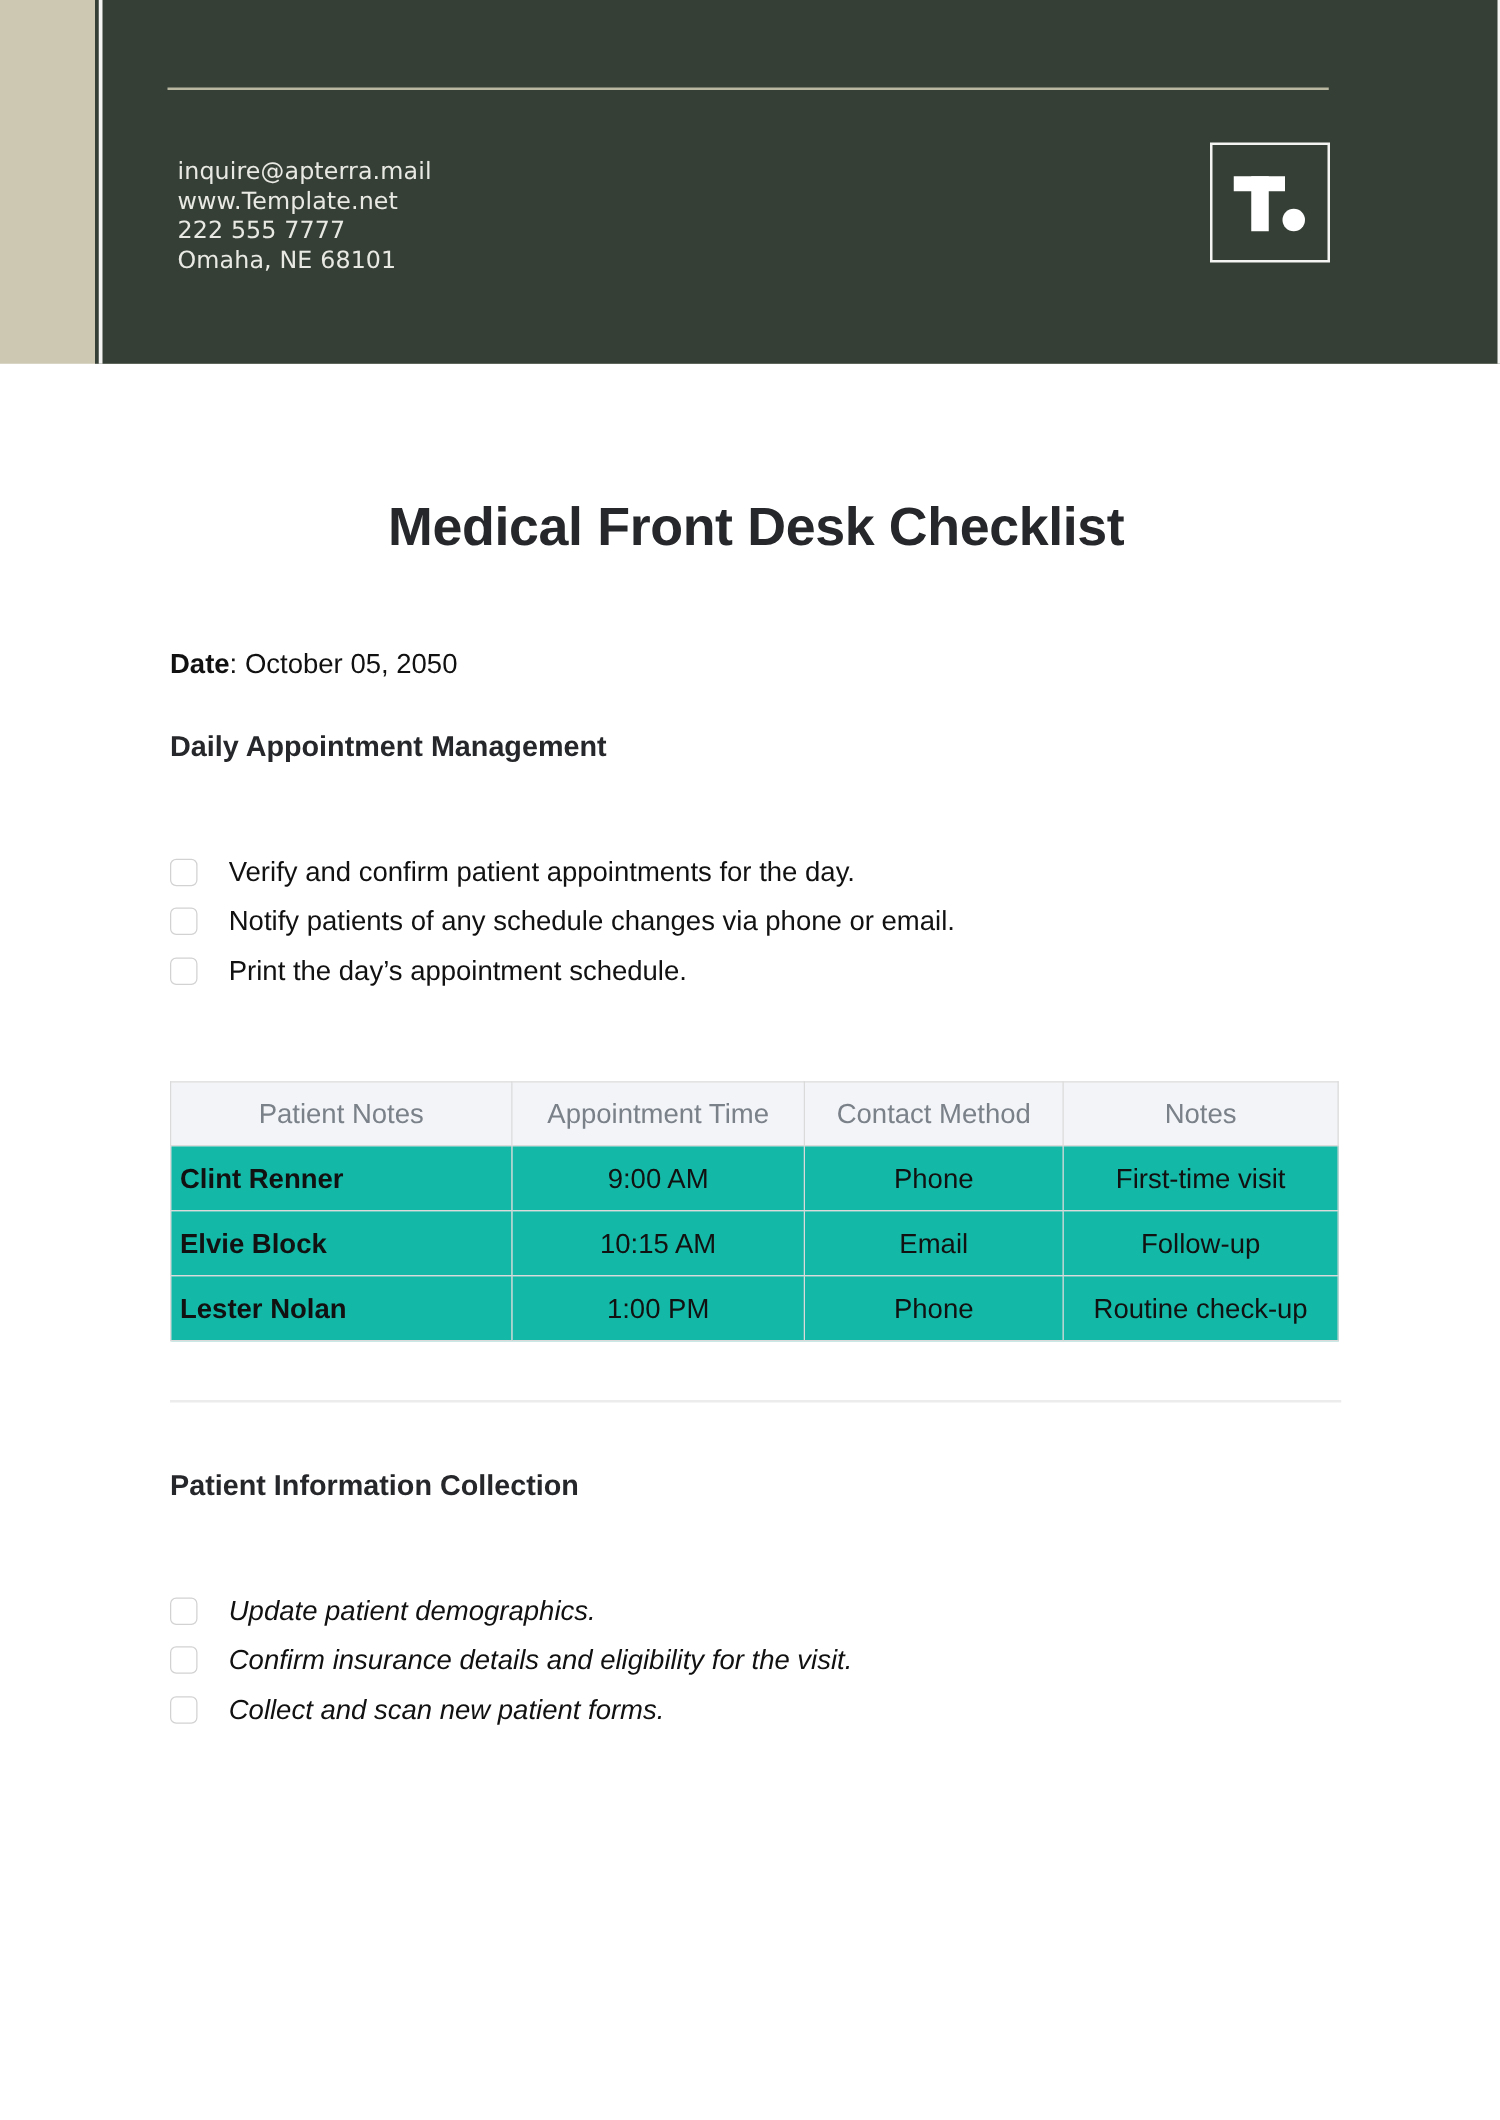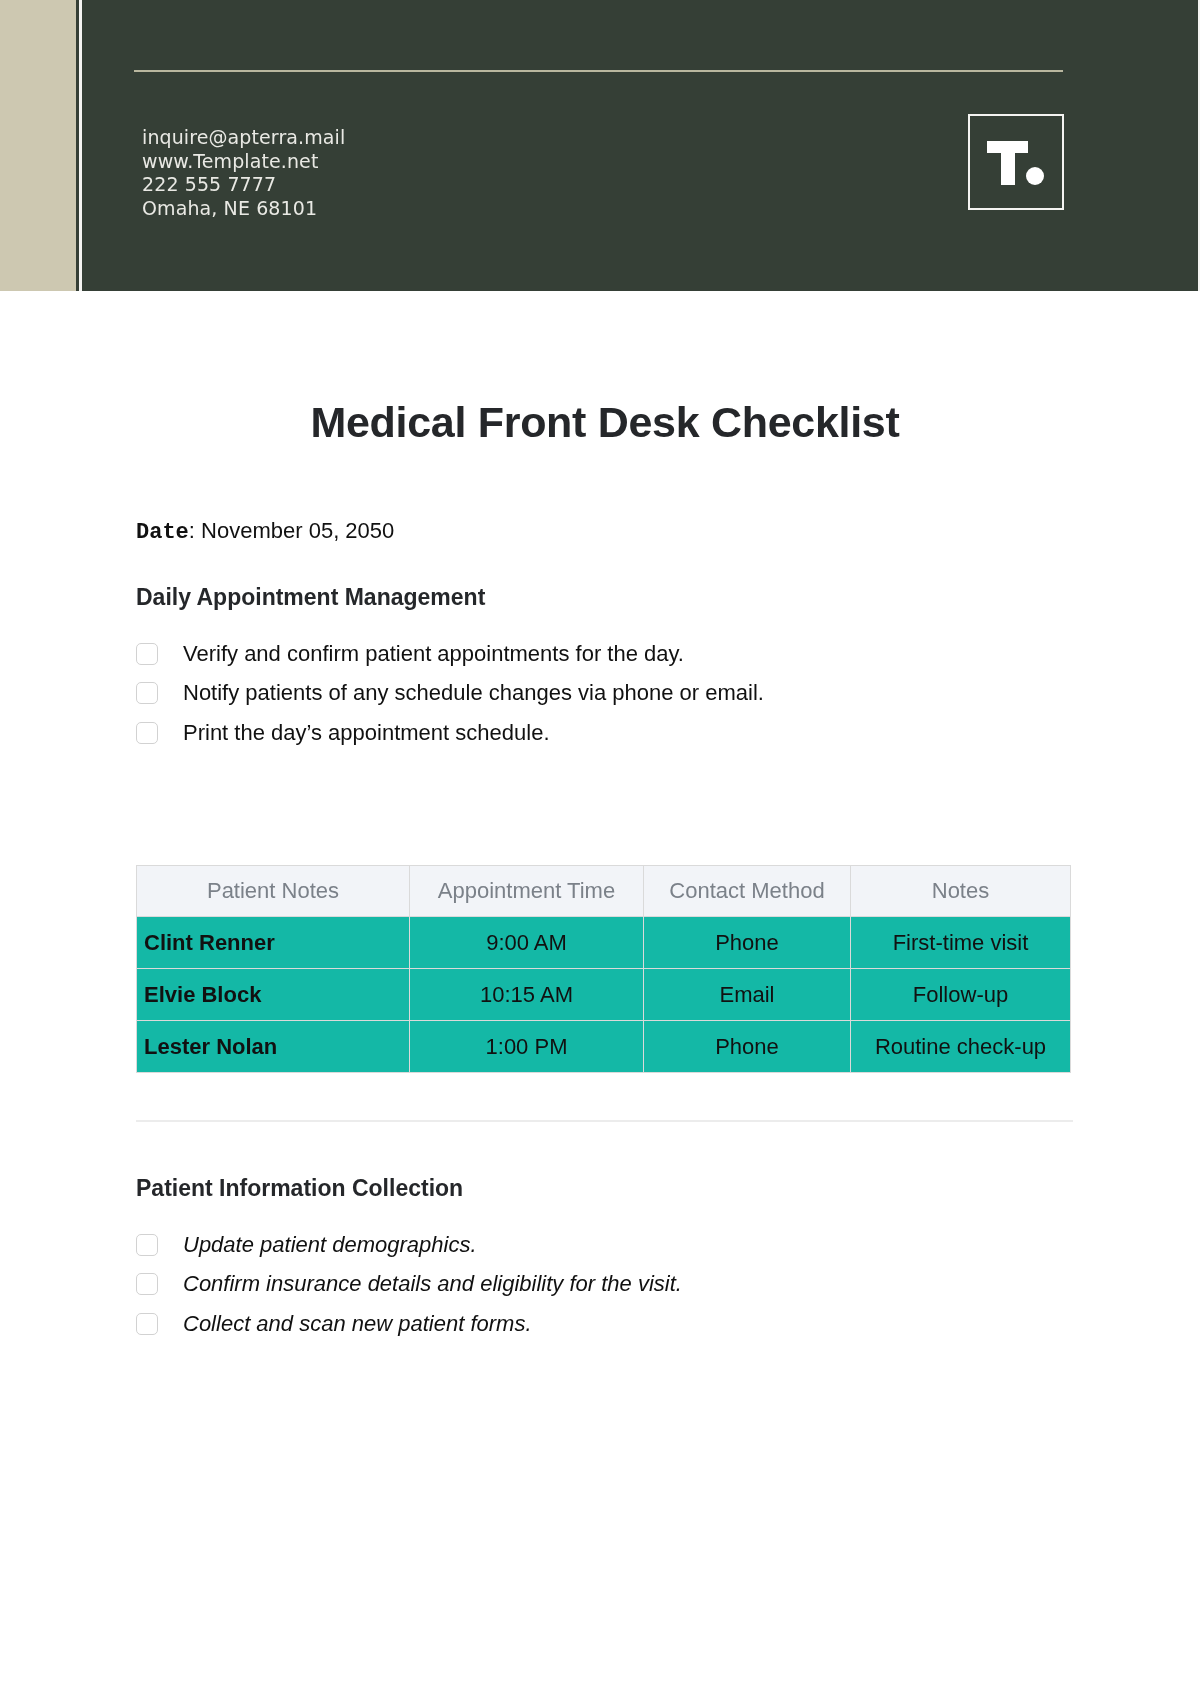--- a/index.html
+++ b/index.html
@@ -46,26 +46,26 @@
     }
 
     
     .title {
       position: absolute; left: 0; top: 398px; width: 1210px; text-align: center;
       font-size: 43px; font-weight: bold; color: #25272a; letter-spacing: -0.3px;
     }
     .date-line {
       position: absolute; left: 136px; top: 518px; font-size: 22px; color: #111111;
     }
-    .date-line .label { font-weight: bold; font-family: Liberation Mono, monospace; }
+    .date-line .label { font-weight: bold; }
 
     .section-heading {
       position: absolute; left: 136px; font-size: 23px; font-weight: bold; color: #25272a;
     }
-    .checklist { position: absolute; left: 136px; list-style: none; }
+    .checklist { position: absolute; left: 136px; list-style: none; margin-top: 44px; }
     .checklist li {
       position: relative; height: 39.5px; display: flex; align-items: center;
     }
     .checkbox {
       width: 22px; height: 22px; border: 1.5px solid #d2d2d2; border-radius: 5px;
       background: #ffffff; flex: none; cursor: pointer;
     }
     .checklist .item-text {
       margin-left: 25px; font-size: 22px; color: #111111; white-space: nowrap;
     }
@@ -110,21 +110,21 @@
       <div class="t-stem"></div>
       <div class="dot"></div>
     </div>
   </div>
 </div>
 
 <h1 class="title">Medical Front Desk Checklist</h1>
 
 <div class="date-line">
   <span class="label">Date</span><span>:</span>
-  <span>November 05, 2050</span>
+  <span>October 05, 2050</span>
 </div>
 
 <h2 class="section-heading" style="top:584px;">Daily Appointment Management</h2>
 <ul class="checklist" style="top:634px;">
   <li>
     <span class="checkbox"></span>
     <span class="item-text">Verify and confirm patient appointments for the day.</span>
   </li>
   <li>
     <span class="checkbox"></span>

